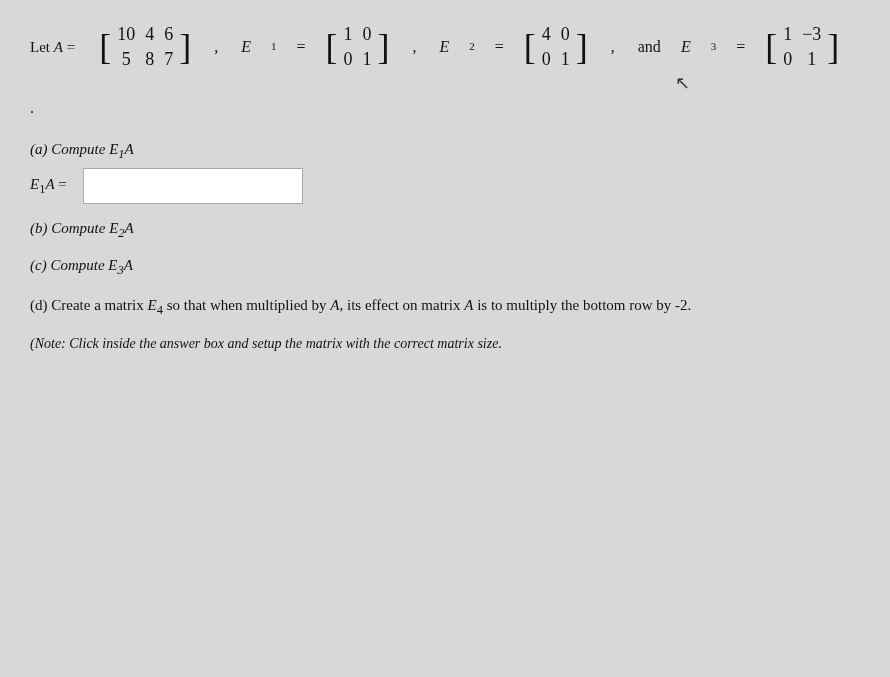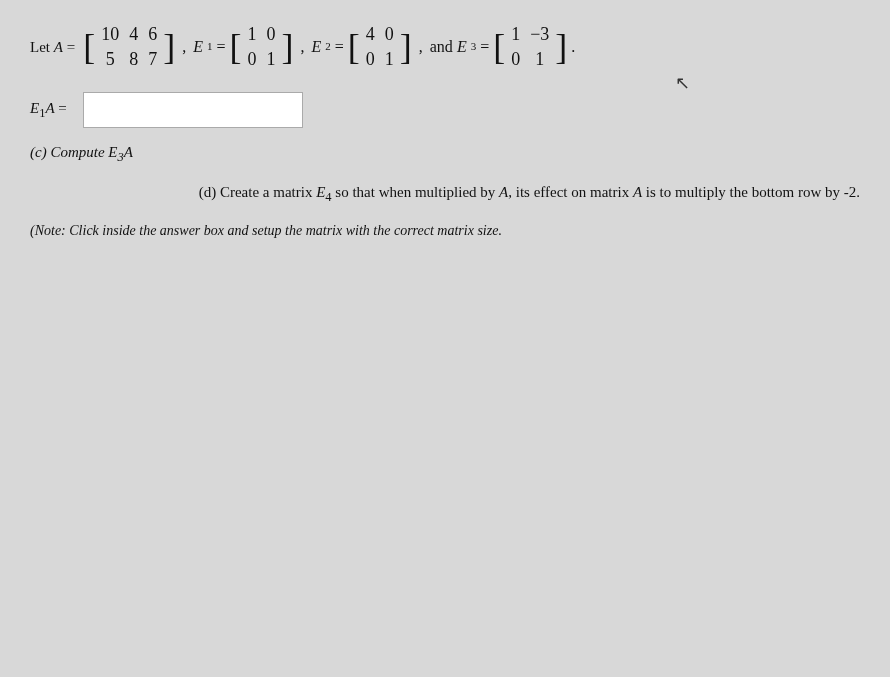--- a/index.html
+++ b/index.html
@@ -14,21 +14,21 @@
       position: relative;
     }
 
     .intro-line {
       font-size: 16px;
       line-height: 1.8;
       margin-bottom: 18px;
       display: flex;
       align-items: center;
       flex-wrap: wrap;
-      gap: 4px;
+      gap: 20px;
     }
 
     .matrix-wrap {
       display: inline-flex;
       align-items: center;
       gap: 2px;
     }
 
     .bracket {
       font-size: 36px;
@@ -184,30 +184,32 @@
       <span class="cell">1</span>
     </span>
     <span class="bracket">]</span>
   </span>
   <span>.</span>
 </div>
 
 <div class="cursor-icon">↖</div>
 
 <div class="section">
+  <div class="section-label">(a) Compute <span style="font-style:italic;">E</span><sub>1</sub><span style="font-style:italic;">A</span></div>
   <div class="answer-row">
     <span class="answer-label"><span style="font-style:italic;">E</span><sub>1</sub><span style="font-style:italic;">A</span> =</span>
     <div class="answer-box"></div>
   </div>
 </div>
 
 <div class="section">
+  <div class="section-label">(b) Compute <span style="font-style:italic;">E</span><sub>2</sub><span style="font-style:italic;">A</span></div>
 </div>
 
 <div class="section">
   <div class="section-label">(c) Compute <span style="font-style:italic;">E</span><sub>3</sub><span style="font-style:italic;">A</span></div>
 </div>
 
 <div class="section">
-  <div class="section-label" style="font-style:normal; line-height:1.5;text-align:right;">(d) Create a matrix <span style="font-style:italic;">E</span><sub>4</sub> so that when multiplied by <span style="font-style:italic;">A</span>, its effect on matrix <span style="font-style:italic;">A</span> is to multiply the bottom row by -2.</div>
+  <div class="section-label" style="font-style:normal; line-height:1.5;">(d) Create a matrix <span style="font-style:italic;">E</span><sub>4</sub> so that when multiplied by <span style="font-style:italic;">A</span>, its effect on matrix <span style="font-style:italic;">A</span> is to multiply the bottom row by -2.</div>
 </div>
 
 <div class="note">(Note: Click inside the answer box and setup the matrix with the correct matrix size.</div>
 
 </body></html>

